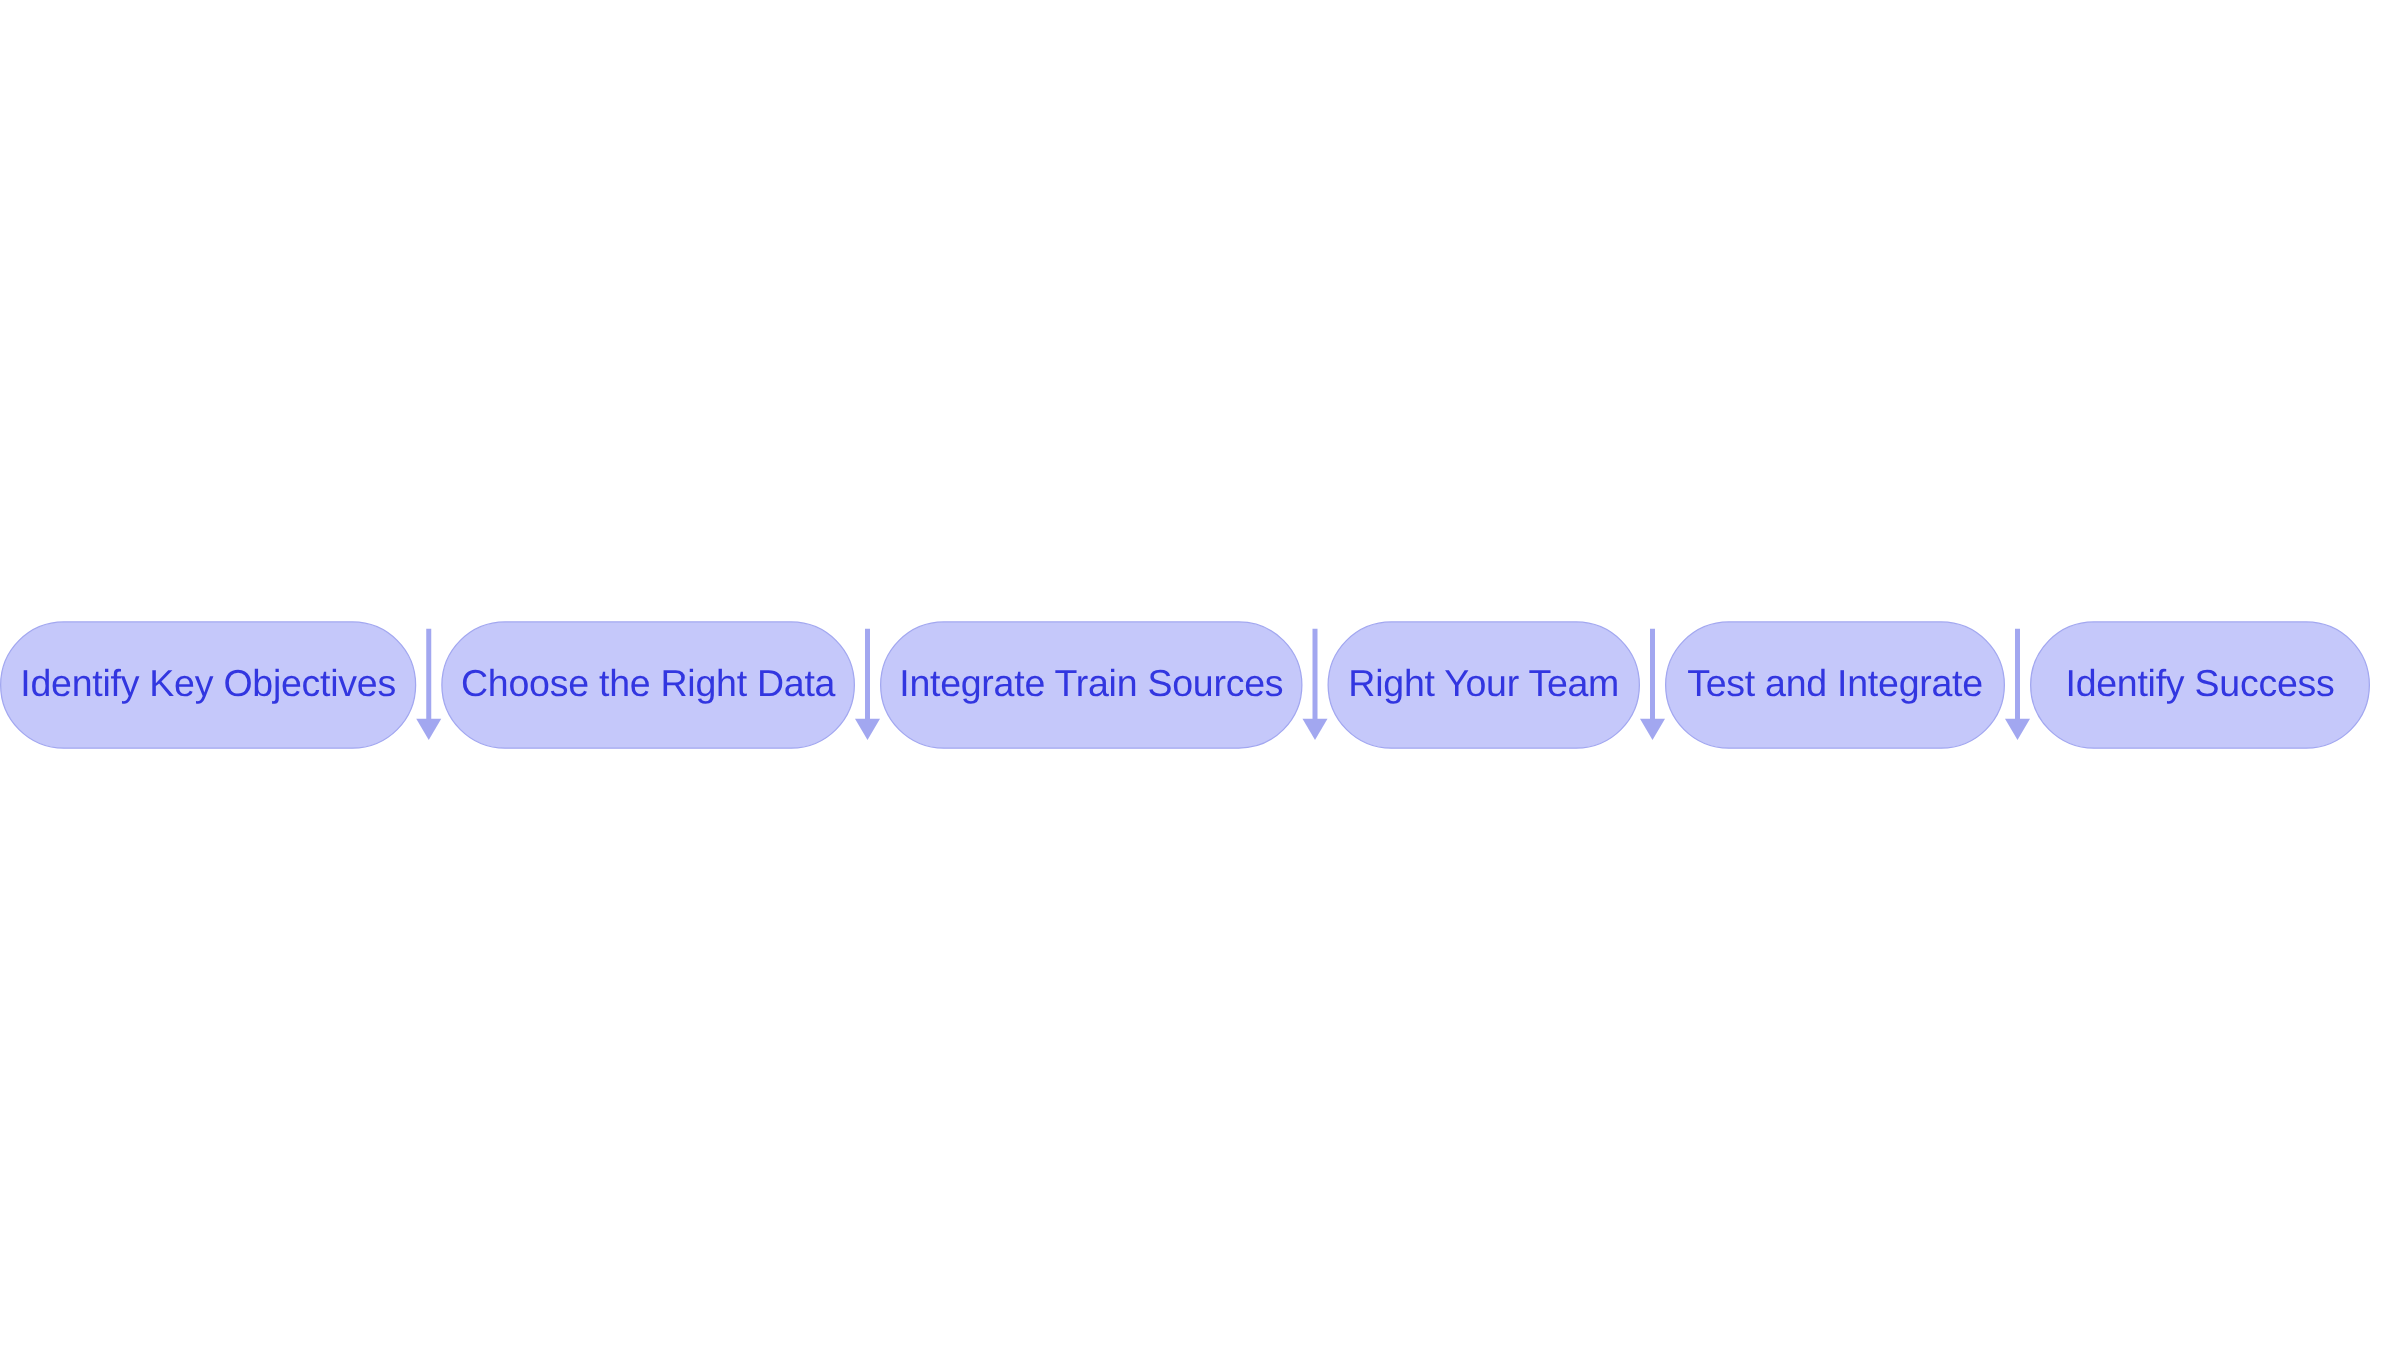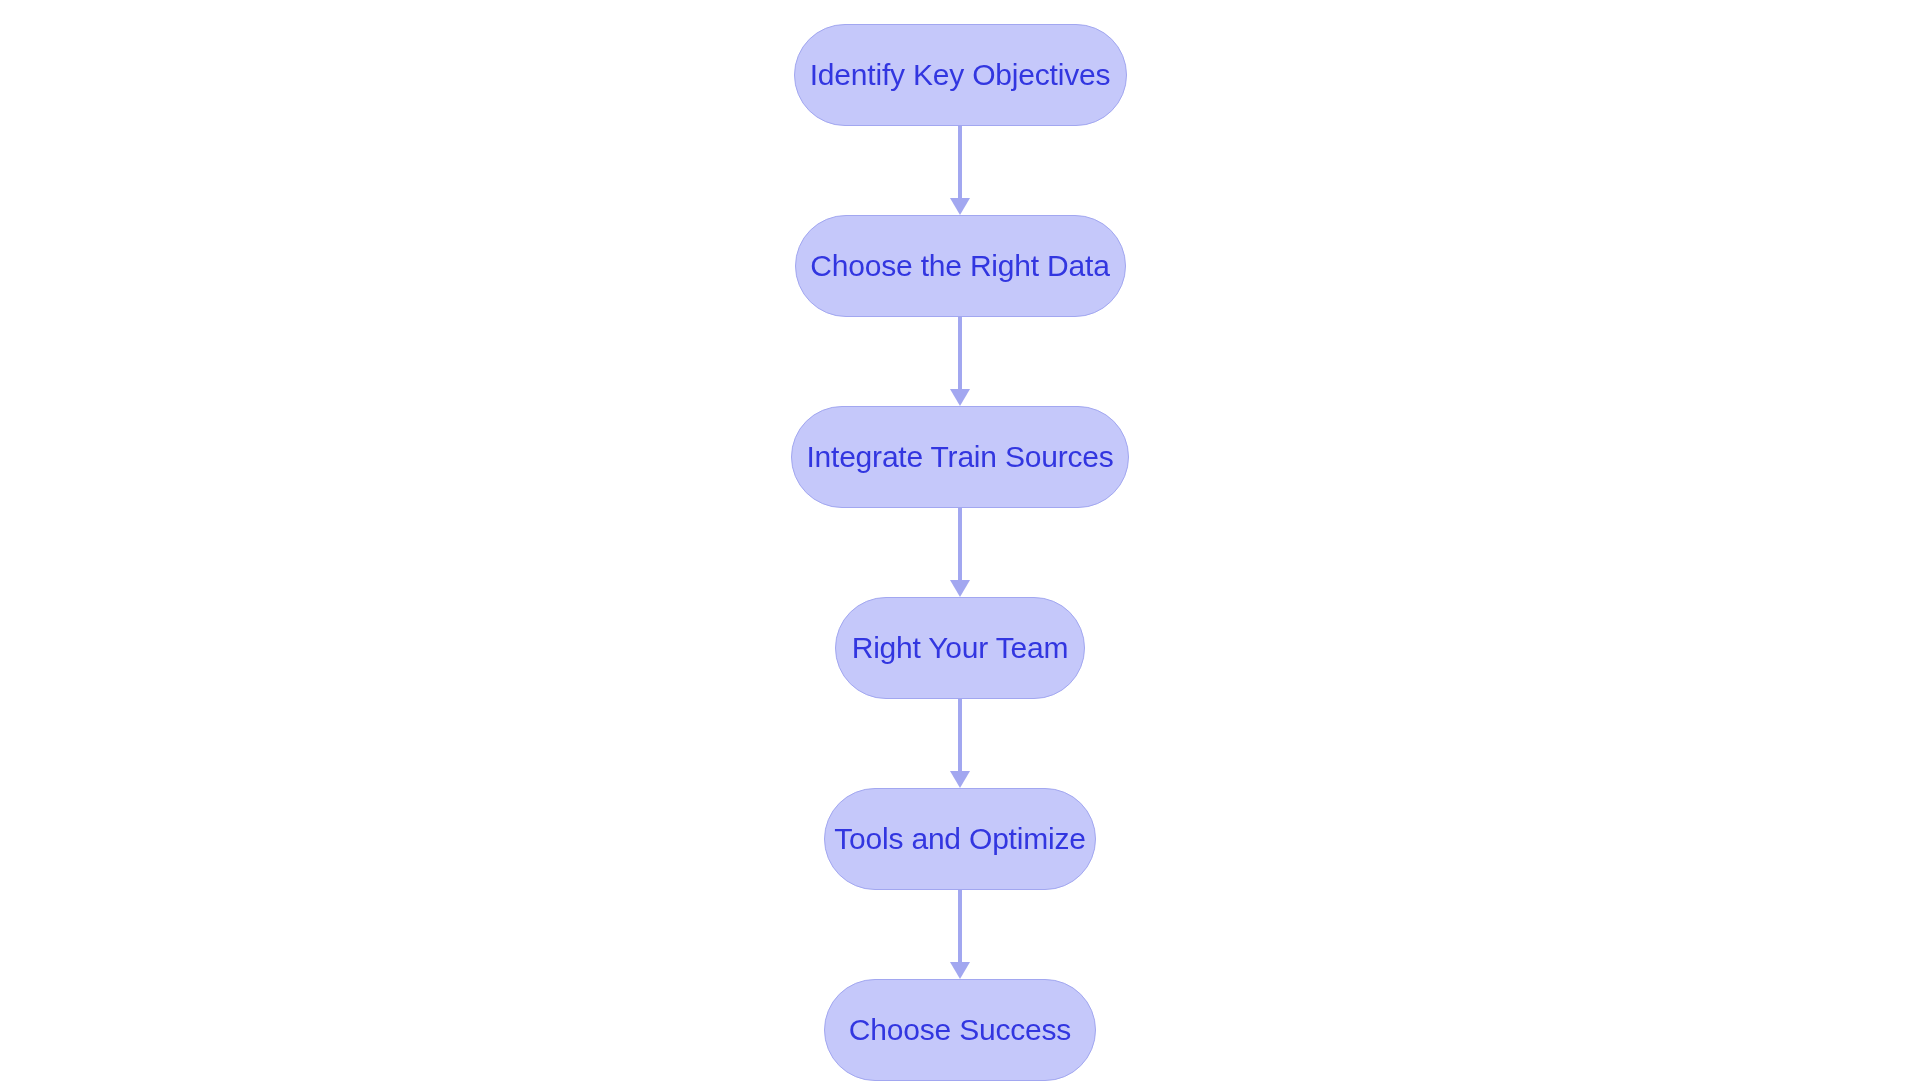--- a/index.html
+++ b/index.html
@@ -19,24 +19,24 @@
     height: 1083px;
     background: #ffffff;
   }
   .flow-column {
     position: absolute;
     left: 0;
     top: 0;
     width: 1920px;
     height: 1083px;
     display: flex;
-    flex-direction: column;
+    flex-direction: row;
     align-items: center;
     justify-content: flex-start;
-    padding-top: 24px;
+    padding-top: 12px;
     box-sizing: border-box;
   }
   .node {
     box-sizing: border-box;
     height: 102px;
     background: #c5c8fa;
     border: 1.6px solid #a2a7f0;
     border-radius: 51px;
     display: flex;
     align-items: center;
@@ -115,26 +115,26 @@
     <div class="node" style="width:250px">
       <span class="node-label">Right Your Team</span>
     </div>
 
     <div class="connector">
       <div class="connector-line"></div>
       <div class="connector-head"></div>
     </div>
 
     <div class="node" style="width:272px">
-      <span class="node-label">Tools and Optimize</span>
+      <span class="node-label">Test and Integrate</span>
     </div>
 
     <div class="connector">
       <div class="connector-line"></div>
       <div class="connector-head"></div>
     </div>
 
     <div class="node" style="width:272px">
-      <span class="node-label">Choose Success</span>
+      <span class="node-label">Identify Success</span>
     </div>
 
   </div>
 </div>
 
 </body></html>

